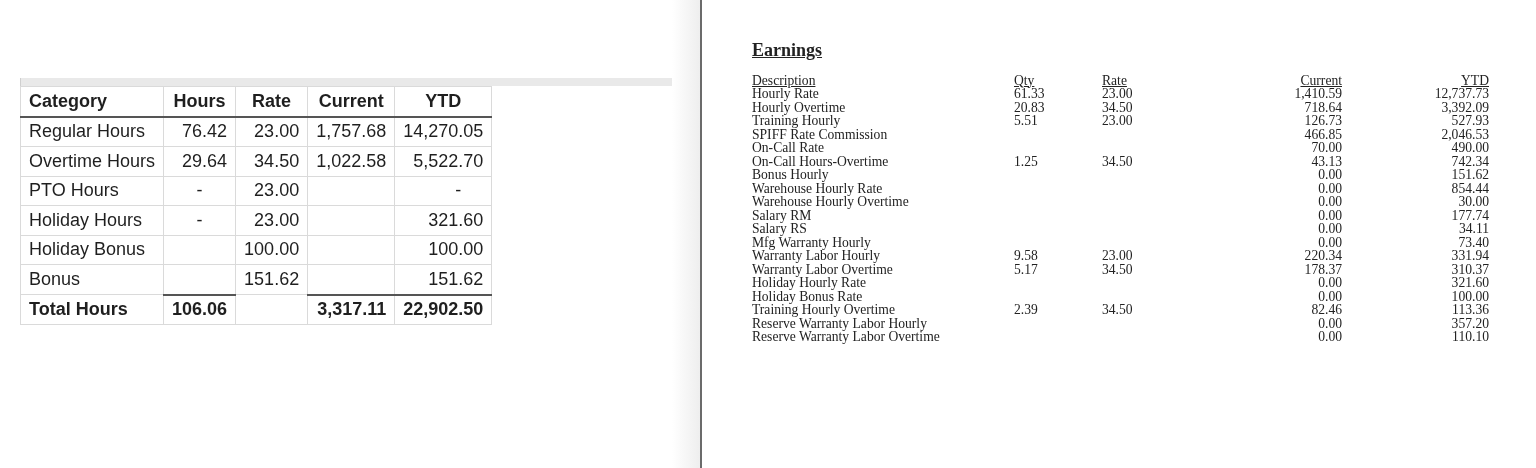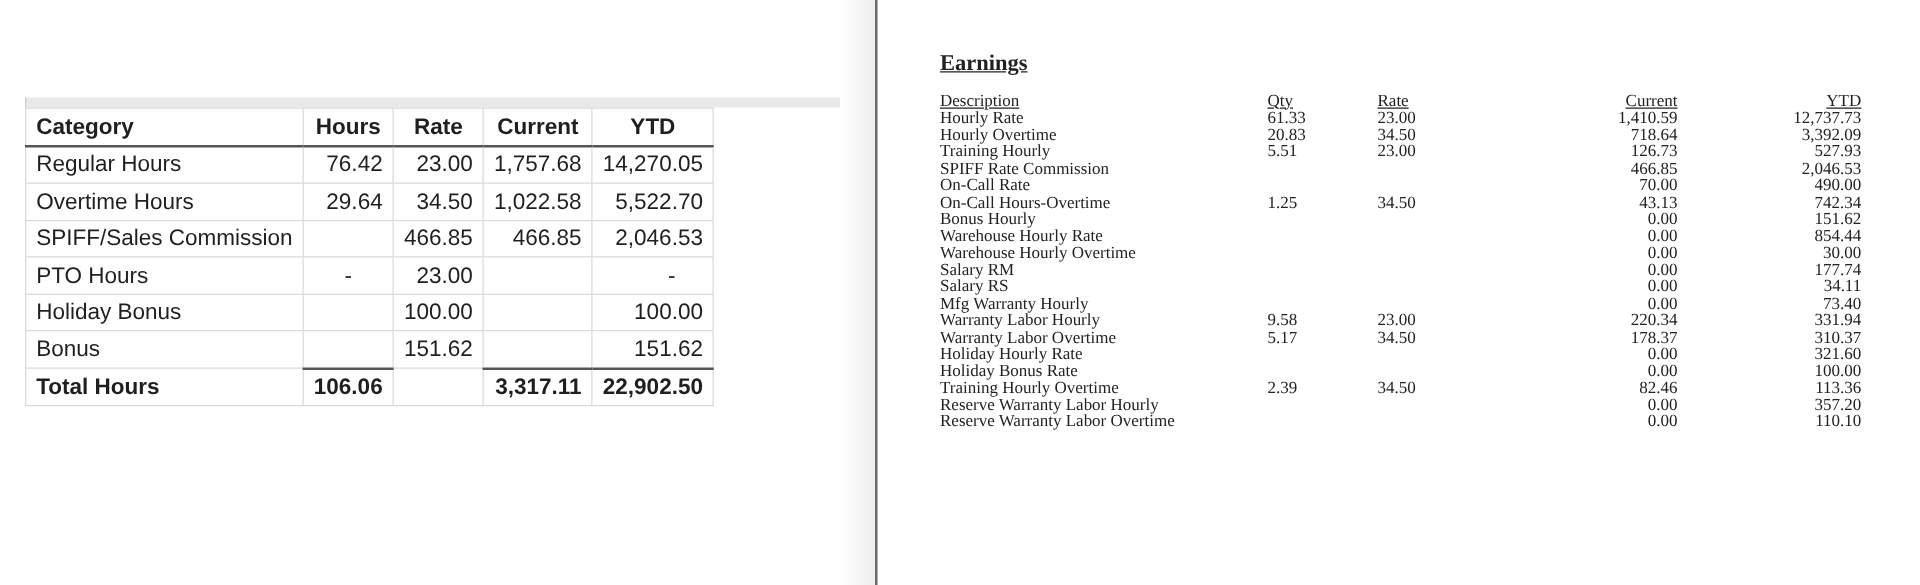--- a/index.html
+++ b/index.html
@@ -88,32 +88,32 @@
       <td class="num">14,270.05</td>
     </tr>
     <tr>
       <td>Overtime Hours</td>
       <td class="num">29.64</td>
       <td class="num">34.50</td>
       <td class="num">1,022.58</td>
       <td class="num">5,522.70</td>
     </tr>
     <tr>
-      <td>SPIFF/Sales Commission</td>
-      <td class="num"></td>
-      <td class="num">466.85</td>
-      <td class="num">466.85</td>
-      <td class="num">2,046.53</td>
-    </tr>
-    <tr>
       <td>PTO Hours</td>
       <td class="ctr">-</td>
       <td class="num">23.00</td>
       <td class="num"></td>
       <td class="ctr" style="text-align:right;padding-right:30px;">-</td>
+    </tr>
+    <tr>
+      <td>Holiday Hours</td>
+      <td class="ctr">-</td>
+      <td class="num">23.00</td>
+      <td class="num"></td>
+      <td class="num">321.60</td>
     </tr>
     <tr>
       <td>Holiday Bonus</td>
       <td class="num"></td>
       <td class="num">100.00</td>
       <td class="num"></td>
       <td class="num">100.00</td>
     </tr>
     <tr>
       <td>Bonus</td>

